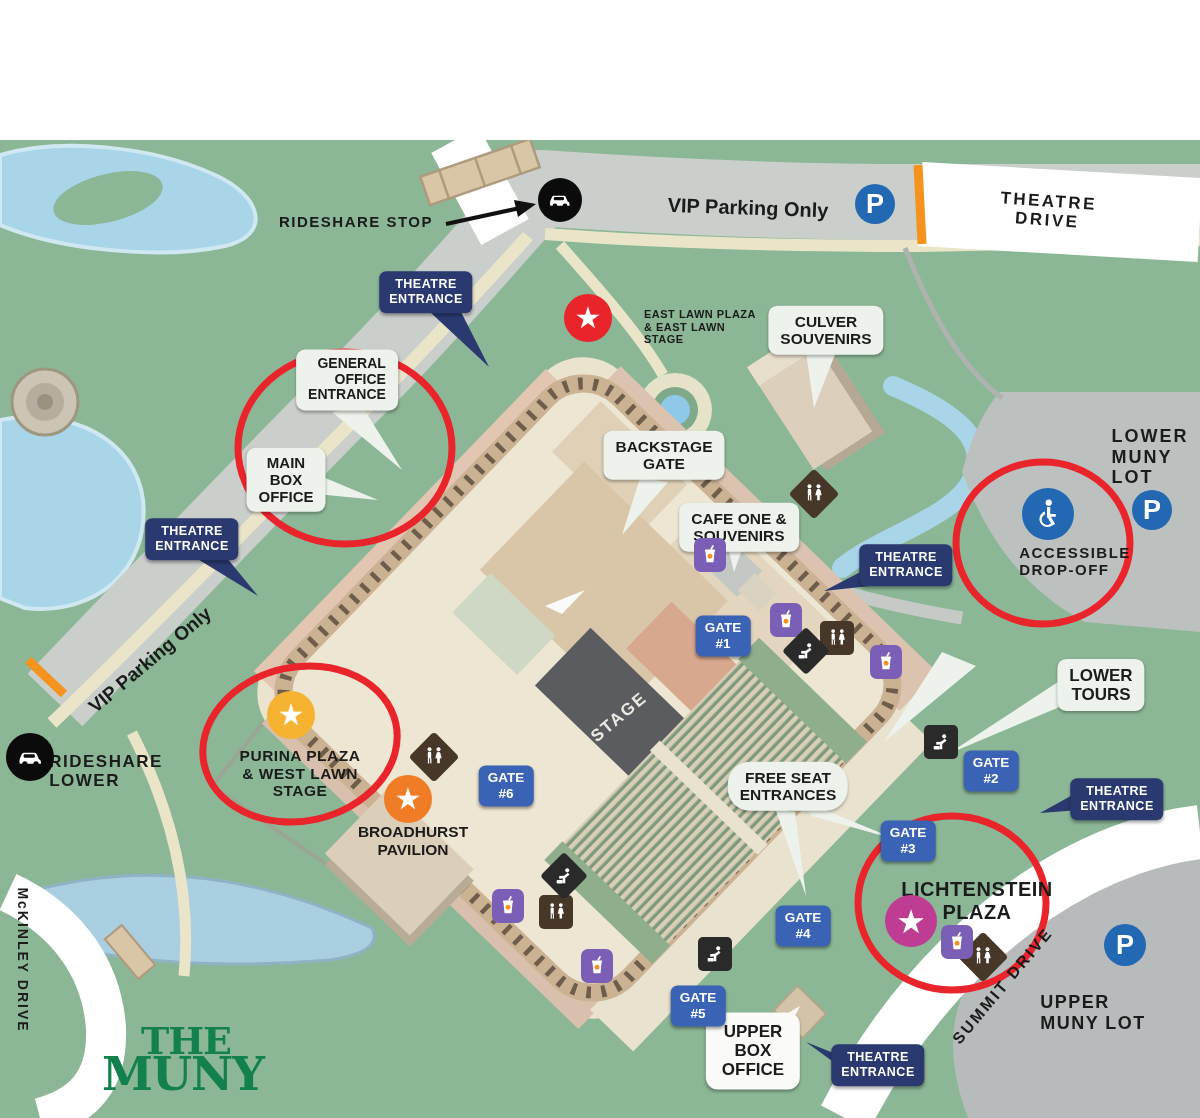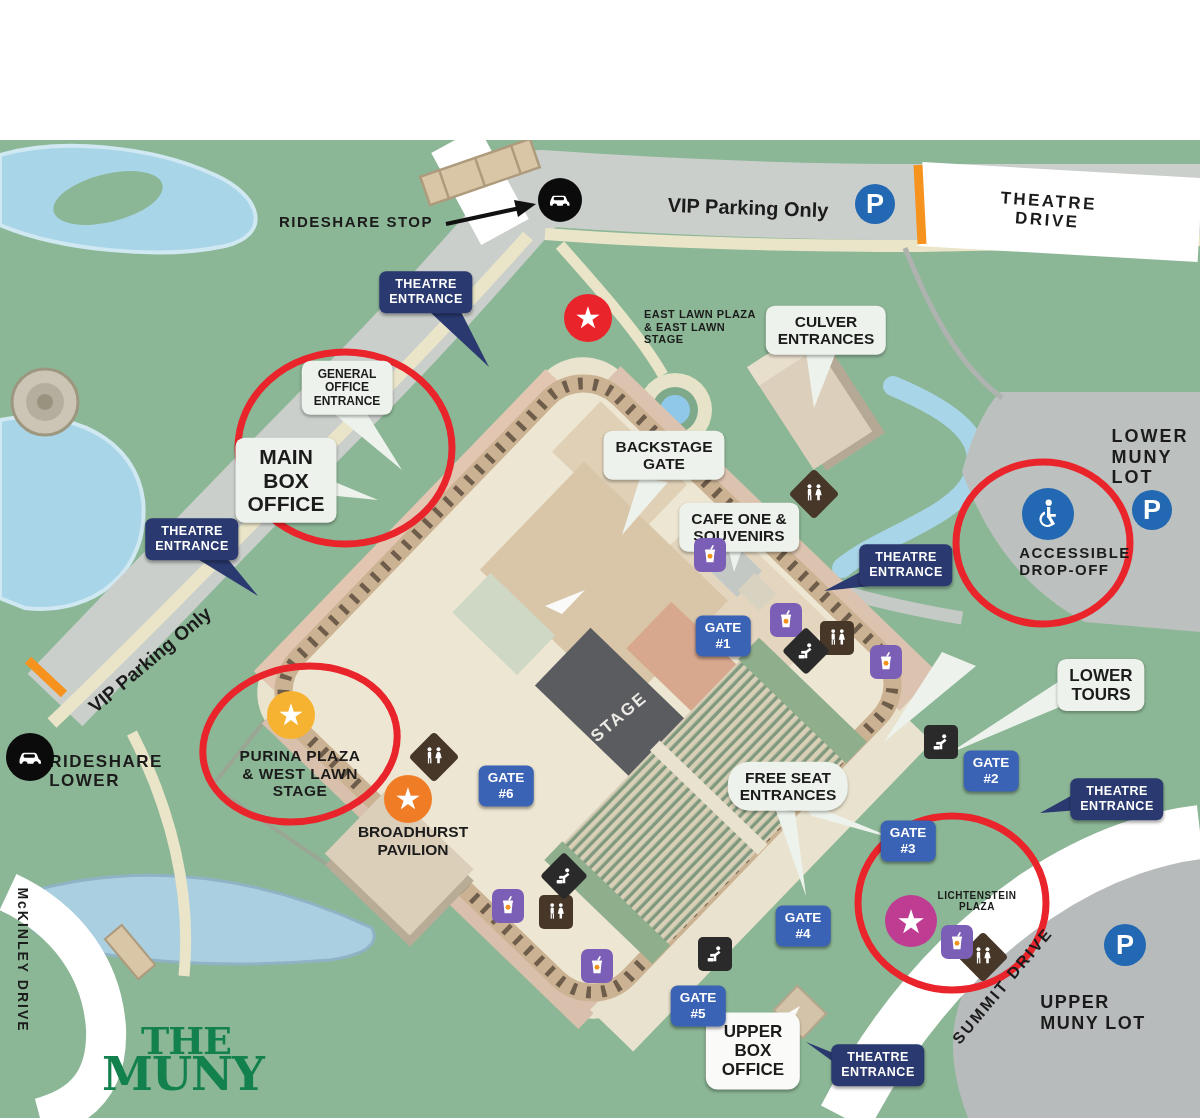--- a/index.html
+++ b/index.html
@@ -190,31 +190,31 @@
     <div class="lbl" style="left:1003px;top:846px;font-size:16px;letter-spacing:2.5px;white-space:nowrap;transform:translate(-50%,-50%) rotate(-50deg);">SUMMIT DRIVE</div>
     <div class="lbl" style="left:619px;top:577px;font-size:17px;letter-spacing:2px;color:#ECEAE4;transform:translate(-50%,-50%) rotate(-40deg);">STAGE</div>
     <div class="lbl left" style="left:700px;top:187px;font-size:11px;letter-spacing:.5px;">EAST LAWN PLAZA
 &amp; EAST LAWN
 STAGE</div>
     <div class="lbl" style="left:300px;top:633px;font-size:15.5px;letter-spacing:.5px;">PURINA PLAZA
 &amp; WEST LAWN
 STAGE</div>
     <div class="lbl" style="left:413px;top:701px;font-size:15.5px;">BROADHURST
 PAVILION</div>
-    <div class="lbl" style="left:977px;top:761px;font-size:10px;letter-spacing:.5px;">LICHTENSTEIN
+    <div class="lbl" style="left:977px;top:761px;font-size:20px;letter-spacing:.5px;">LICHTENSTEIN
 PLAZA</div>
 
-    <div class="bubble" style="left:347px;top:248px;font-size:12px;">GENERAL
+    <div class="bubble" style="left:347px;top:240px;font-size:14px;text-align:right;">GENERAL
 OFFICE
 ENTRANCE</div>
-    <div class="bubble" style="left:286px;top:340px;font-size:21px;">MAIN
+    <div class="bubble" style="left:286px;top:340px;font-size:15px;">MAIN
 BOX
 OFFICE</div>
     <div class="bubble" style="left:826px;top:190px;font-size:15.5px;">CULVER
-ENTRANCES</div>
+SOUVENIRS</div>
     <div class="bubble" style="left:664px;top:315px;font-size:15.5px;">BACKSTAGE
 GATE</div>
     <div class="bubble" style="left:739px;top:360px;font-size:15.5px;margin-top:27px;">CAFE ONE &amp;
 SOUVENIRS</div>
     <div class="bubble" style="left:1101px;top:545px;font-size:17px;">LOWER
 TOURS</div>
     <div class="bubble" style="left:788px;top:646px;font-size:15.5px;border-radius:22px;">FREE SEAT
 ENTRANCES</div>
     <div class="bubble whitebox" style="left:753px;top:911px;font-size:17px;border-radius:12px;padding:10px 16px;">UPPER
 BOX

